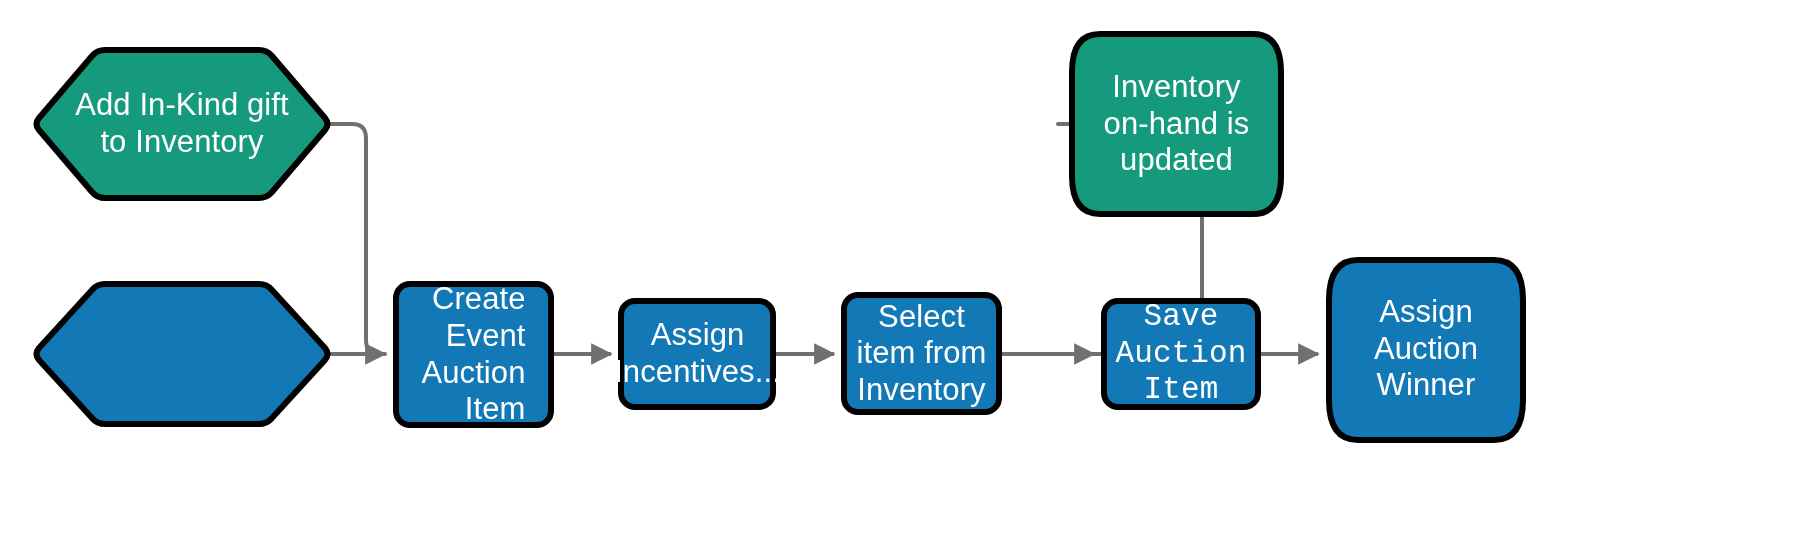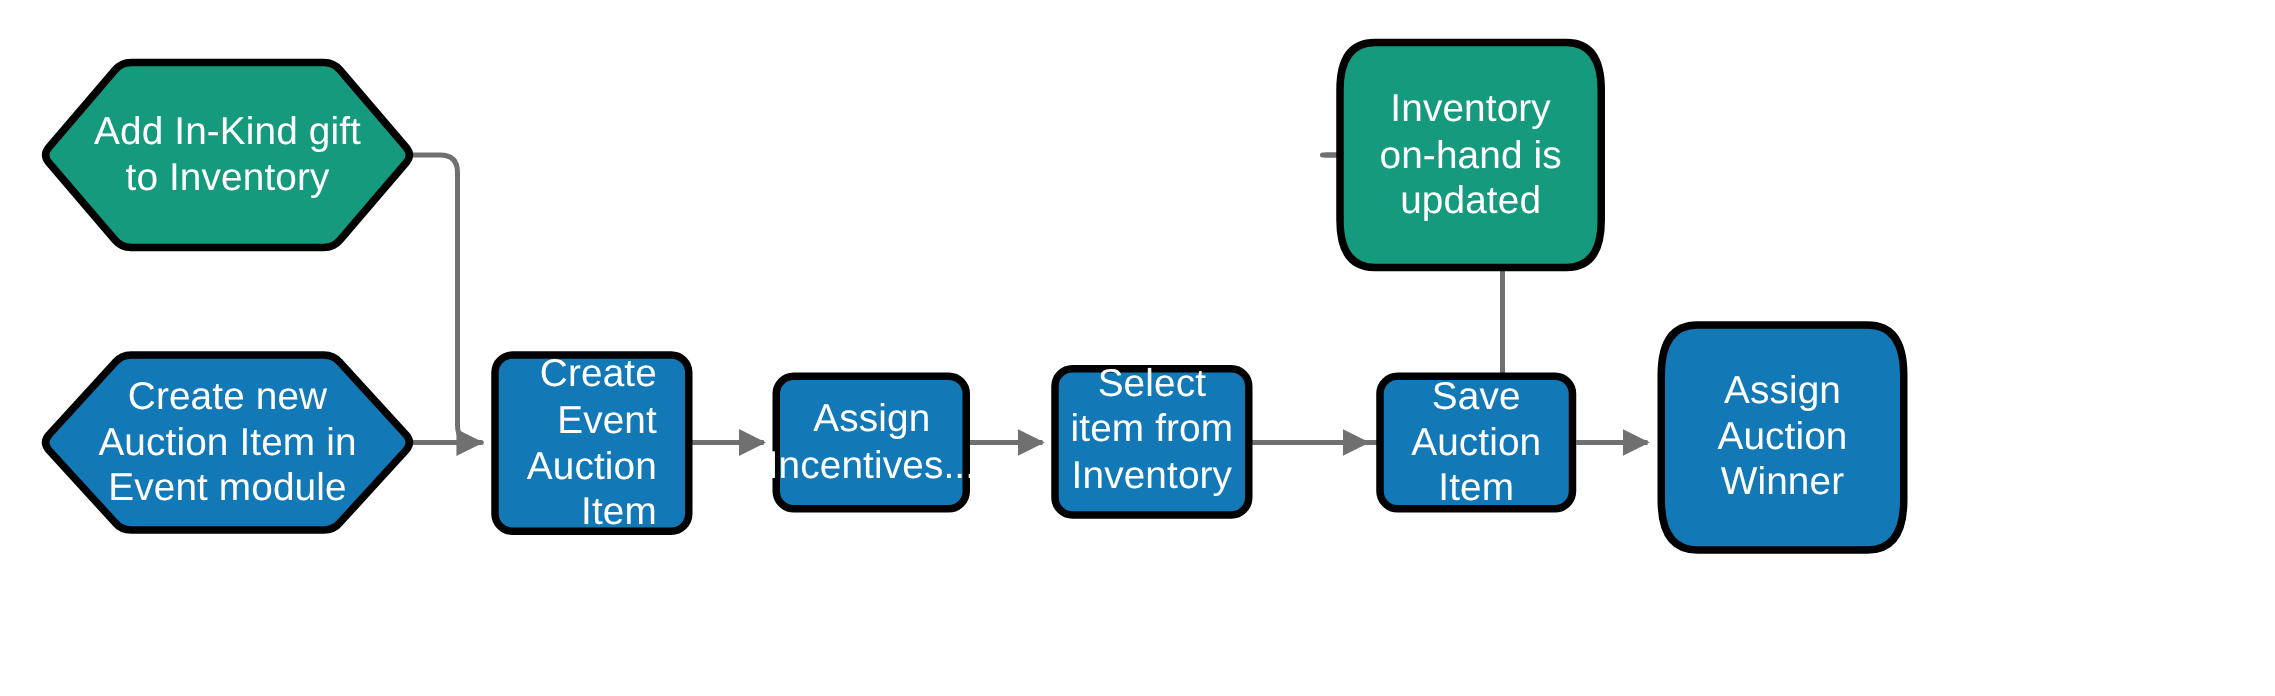--- a/index.html
+++ b/index.html
@@ -92,40 +92,37 @@
       <rect x="1104" y="301" width="154" height="106" rx="14" ry="14" fill="#1278B6" stroke="#000000" stroke-width="6"></rect>
 
       <path d="M 1358 260 L 1494 260 Q 1523 260 1523 300 L 1523 400 Q 1523 440 1494 440
                L 1358 440 Q 1329 440 1329 400 L 1329 300 Q 1329 260 1358 260 Z" fill="#1278B6" stroke="#000000" stroke-width="6" stroke-linejoin="round"></path>
     </g>
   </svg>
 
   <div class="node-label" style="left:37px;  top:48px;  width:290px; height:152px;">Add In-Kind gift
 to Inventory</div>
 
-  <div class="node-label" style="left:37px;  top:281px; width:290px; height:146px;">Create new
-Auction Item in
-Event module</div>
 
   <div class="node-label" style="left:395px; top:283px; width:157px; height:143px;text-align:right;">Create
 Event
 Auction
 Item</div>
 
   <div class="node-label" style="left:620px; top:300px; width:155px; height:108px;">Assign
 Incentives...</div>
 
-  <div class="node-label" style="left:843px; top:284px; width:157px; height:119px;">Select
+  <div class="node-label" style="left:843px; top:294px; width:157px; height:119px;">Select
 item from
 Inventory</div>
 
   <div class="node-label" style="left:1069px; top:30px; width:215px; height:188px;">Inventory
 on-hand is
 updated</div>
 
-  <div class="node-label" style="left:1103px; top:300px; width:156px; height:108px;">Save
+  <div class="node-label" style="left:1103px; top:300px; width:156px; height:108px;font-family:Liberation Mono, monospace;">Save
 Auction
 Item</div>
 
   <div class="node-label" style="left:1326px; top:256px; width:200px; height:186px;">Assign
 Auction Winner</div>
 
 </div>
 
 </body></html>

